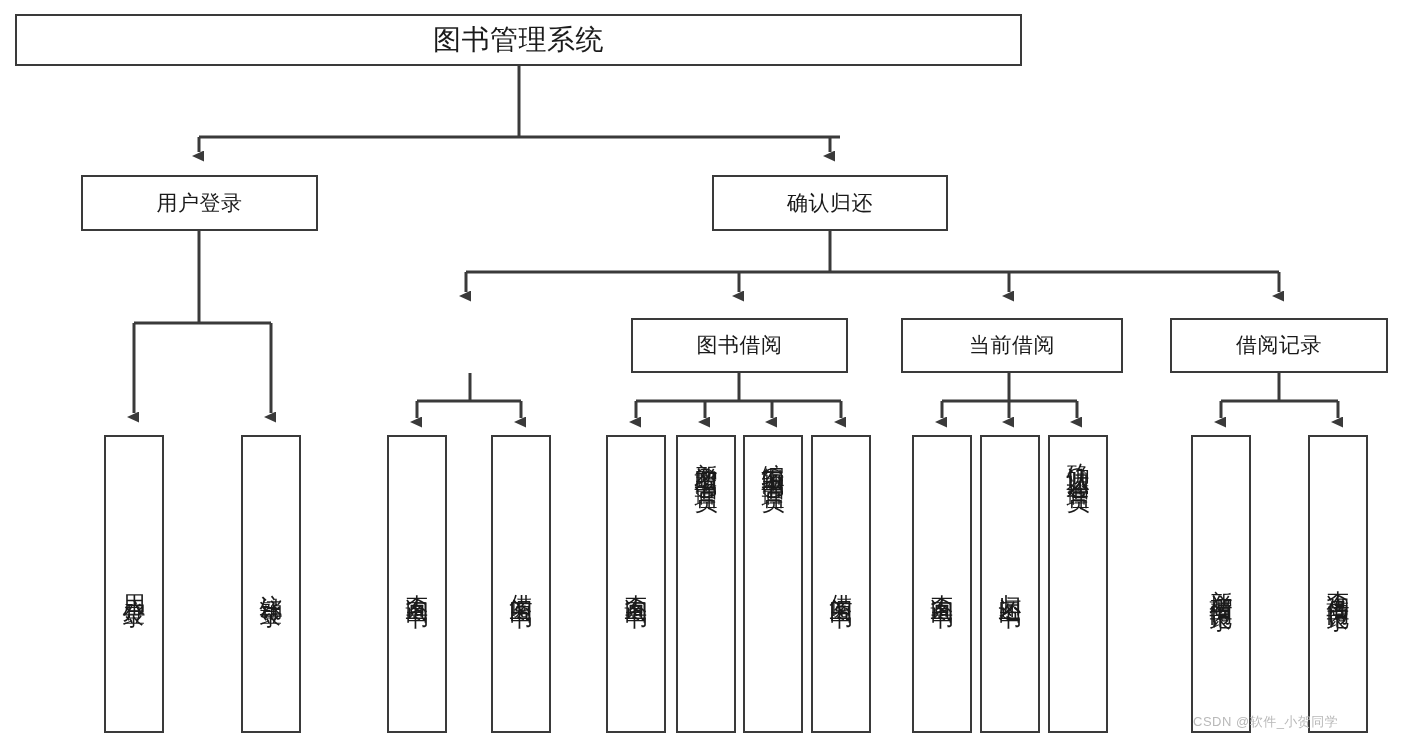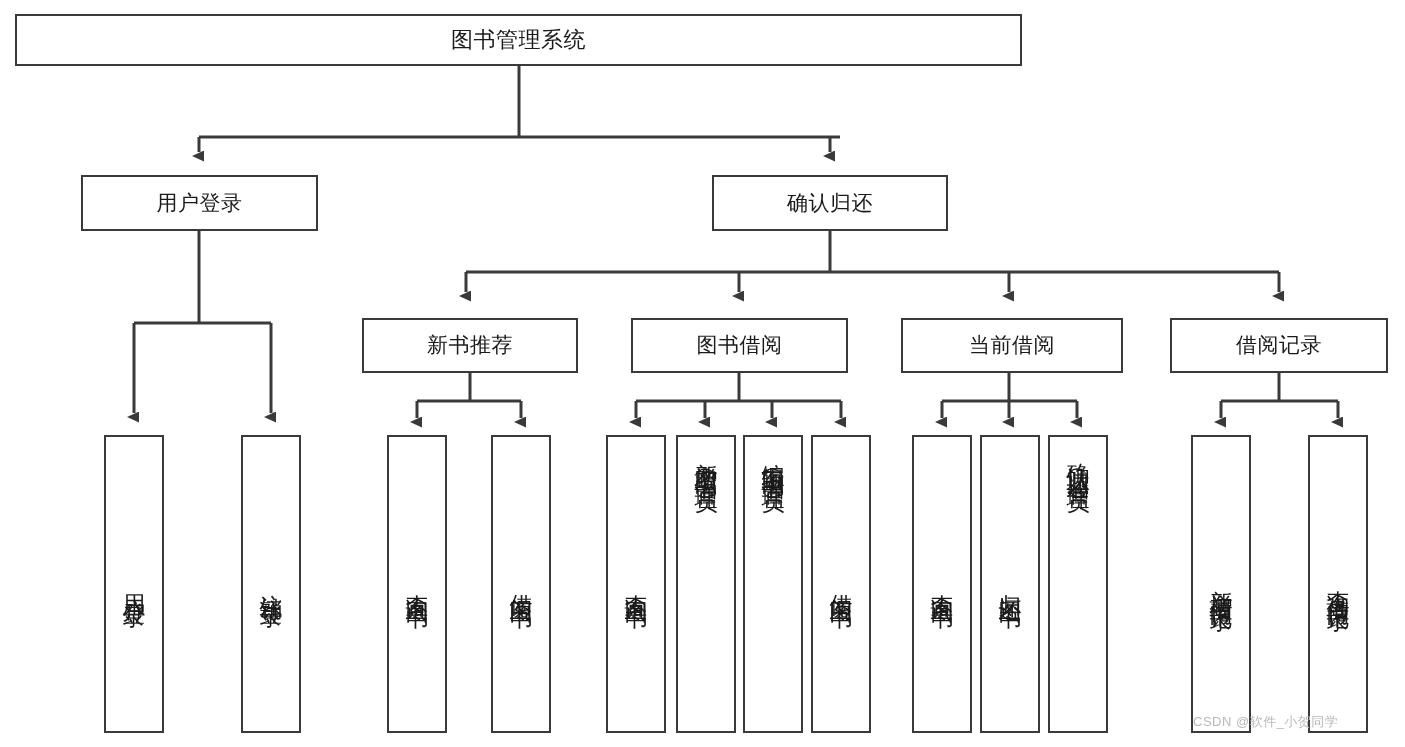--- a/index.html
+++ b/index.html
@@ -40,21 +40,21 @@
     color: #1a1a1a;
     line-height: 1.18;
     letter-spacing: 0.5px;
   }
   
   .node.horiz .label {
     font-size: 21px;
     white-space: nowrap;
   }
   .node.root .label {
-    font-size: 22px;
+    font-size: 28px;
   }
   
   .node.vert {
     align-items: flex-start;
     padding-top: 8px;
   }
   .node.vert .label {
     writing-mode: vertical-rl;
     text-orientation: upright;
     font-size: 23px;
@@ -135,23 +135,20 @@
   </div>
 
   <div class="node horiz" style="left:81px; top:175px; width:237px; height:56px;">
     <span class="label">用户登录</span>
   </div>
 
   <div class="node horiz" style="left:712px; top:175px; width:236px; height:56px;">
     <span class="label">确认归还</span>
   </div>
 
-  <div class="node horiz" style="left:362px; top:318px; width:216px; height:55px;">
-    <span class="label">新书推荐</span>
-  </div>
 
   <div class="node horiz" style="left:631px; top:318px; width:217px; height:55px;text-align:center;">
     <span class="label">图书借阅</span>
   </div>
 
   <div class="node horiz" style="left:901px; top:318px; width:222px; height:55px;">
     <span class="label">当前借阅</span>
   </div>
 
   <div class="node horiz" style="left:1170px; top:318px; width:218px; height:55px;justify-content:center;">

